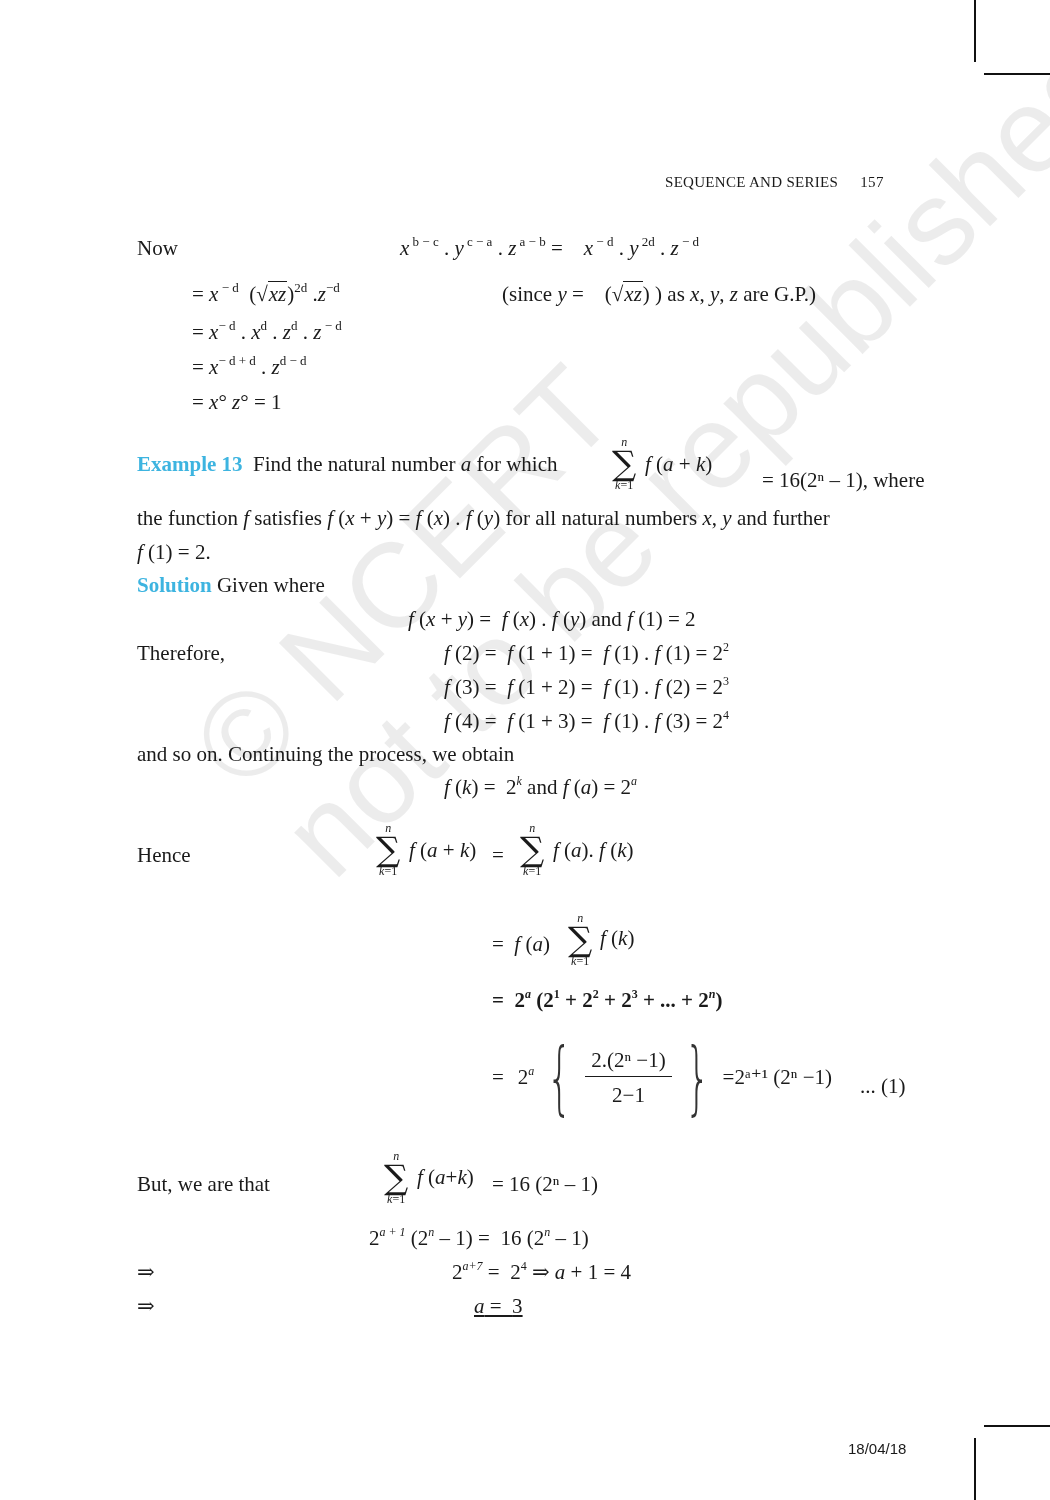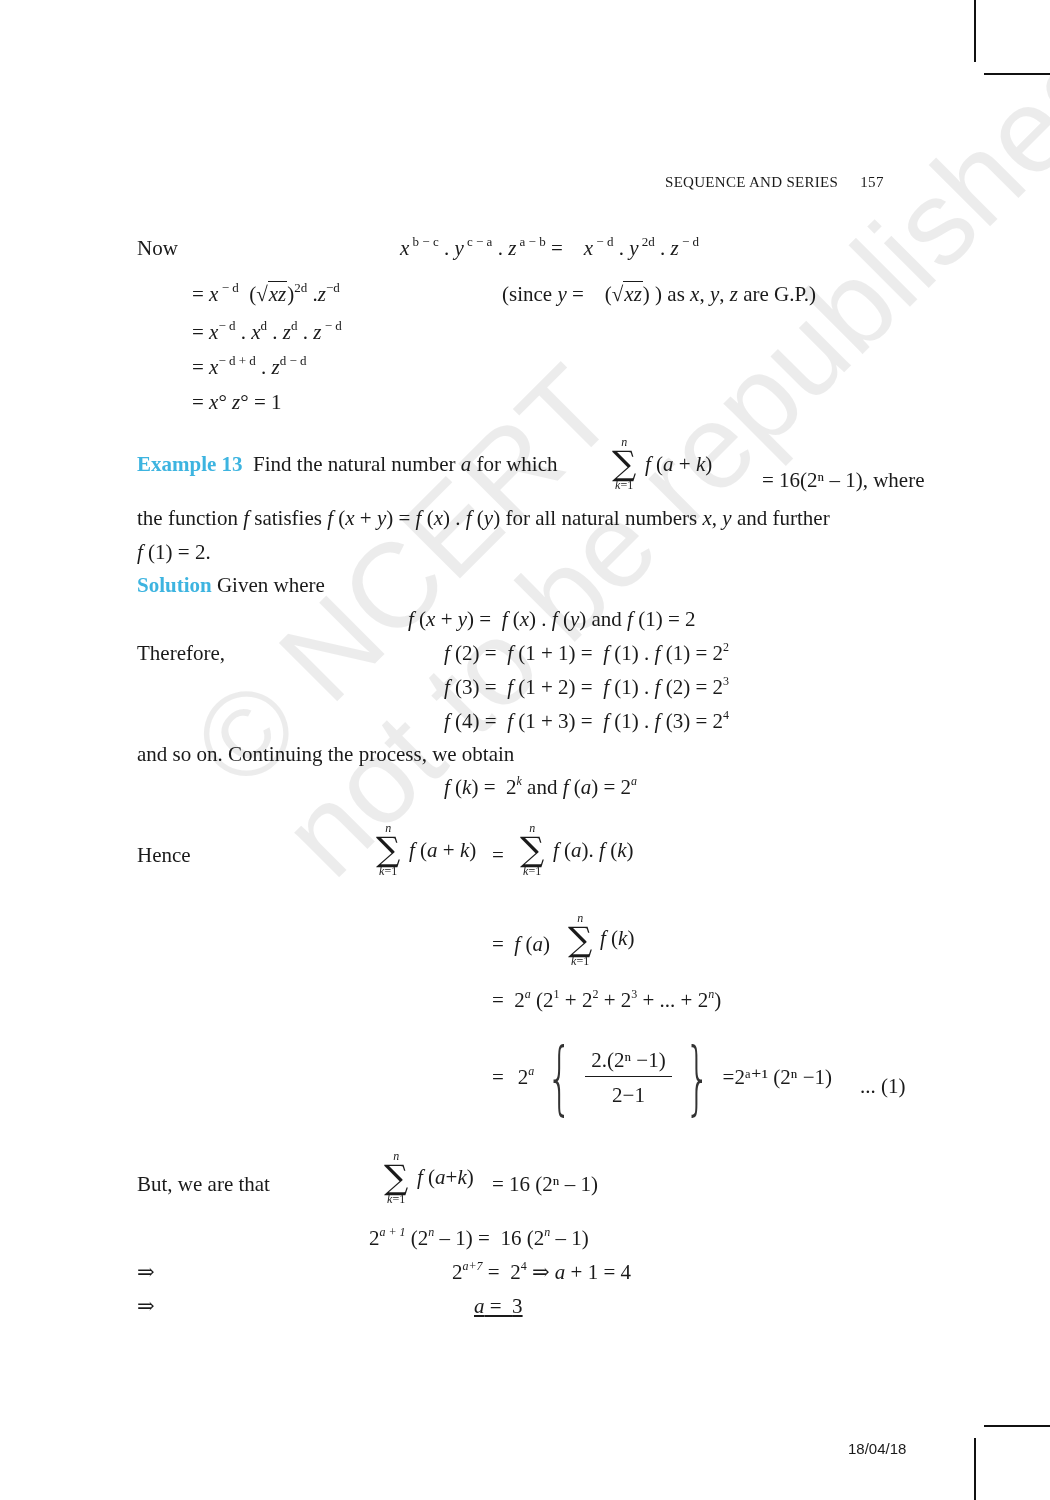--- a/index.html
+++ b/index.html
@@ -128,21 +128,21 @@
 <div class="abs" style="left:553px;top:838px;font-family:Liberation Serif, serif;"><i>f</i> (<i>a</i>). <i>f</i> (<i>k</i>)</div>
 
 <div class="abs" style="left:492px;top:932px;">= &nbsp;<i>f</i> (<i>a</i>)</div>
 <div class="sum" style="left:568px;top:912px;">
   <span class="top">n</span>
     <span class="sig">∑</span>
     <span class="bot"><i>k</i>=1</span>
 </div>
 <div class="abs" style="left:600px;top:926px;"><i>f</i> (<i>k</i>)</div>
 
-<div class="abs" style="left:492px;top:988px;">
+<div class="abs" style="left:492px;top:988px;font-weight:bold;">
   = &nbsp;2<sup class="it">a</sup> (2<sup>1</sup> + 2<sup>2</sup> + 2<sup>3</sup> + ... + 2<sup class="it">n</sup>)
 </div>
 
 <div class="abs" style="left:492px;top:1035px;height:85px;display:flex;align-items:center;">
   <span style="margin-right:14px;">=</span>
   <span>2<sup class="it">a</sup></span>
   <span class="brace">{</span>
   <span class="frac">
     <span class="num">2.(2ⁿ −1)</span>
     <span class="den">2−1</span>

